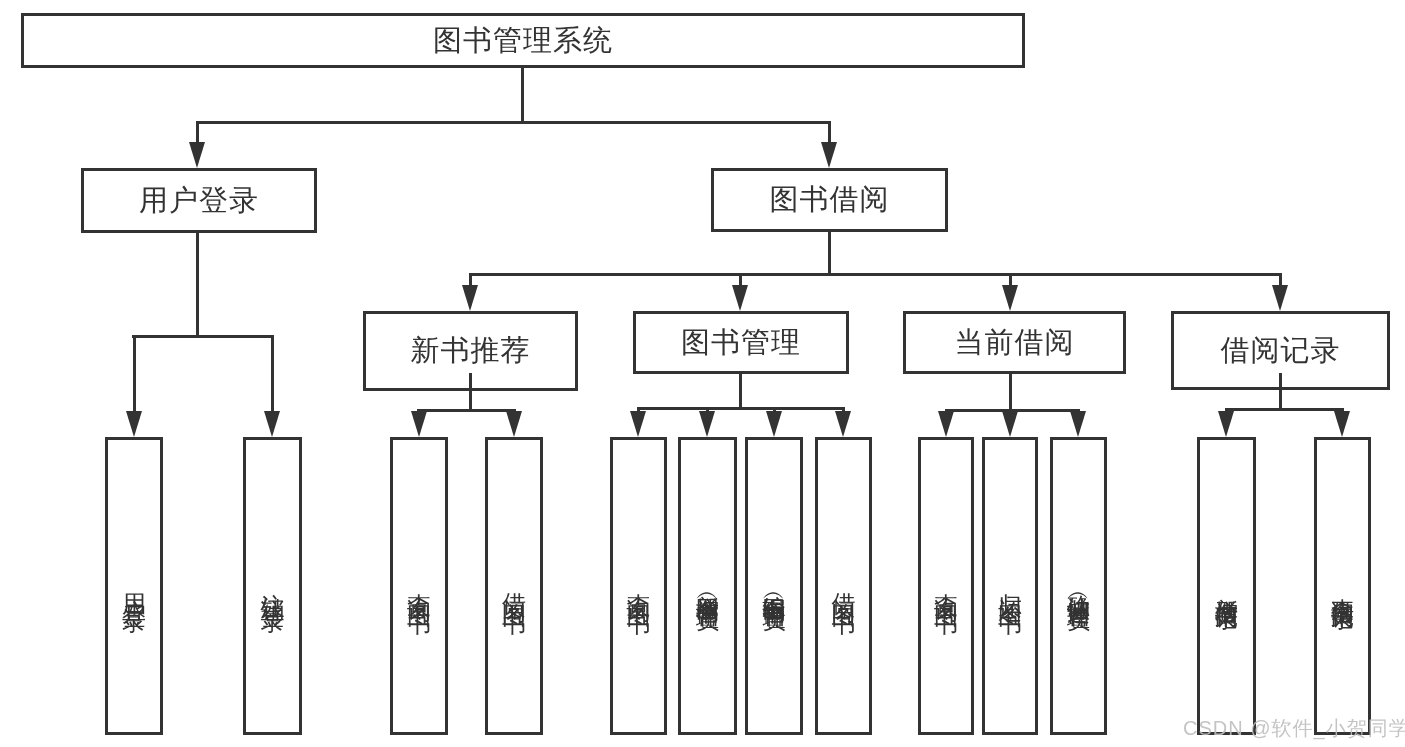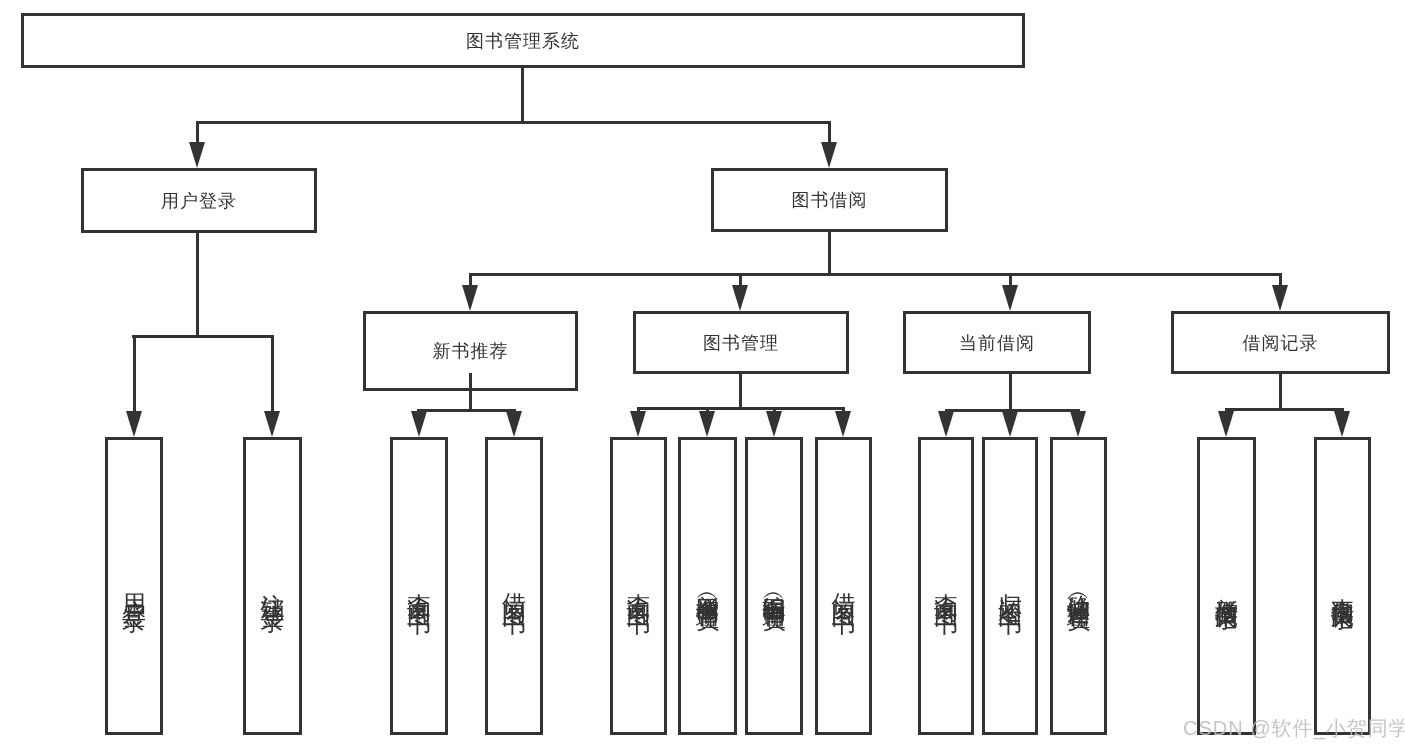--- a/index.html
+++ b/index.html
@@ -12,21 +12,21 @@
     overflow: hidden;
   }
   .hbox {
     position: absolute;
     box-sizing: border-box;
     border: 3px solid #333333;
     background: #ffffff;
     display: flex;
     align-items: center;
     justify-content: center;
-    font-size: 18px;
+    font-size: 29px;
     color: #333333;
     letter-spacing: 1px;
   }
   .vbox {
     position: absolute;
     box-sizing: border-box;
     border: 3px solid #333333;
     background: #ffffff;
     top: 437px;
     height: 298px;
@@ -99,22 +99,22 @@
   <div class="ahead" style="left:462px; top:285px;"></div>
   <div class="stem" style="left:739px; top:273px; height:16px;"></div>
   <div class="ahead" style="left:732px; top:285px;"></div>
   <div class="stem" style="left:1009px; top:273px; height:16px;"></div>
   <div class="ahead" style="left:1002px; top:285px;"></div>
   <div class="stem" style="left:1279px; top:273px; height:16px;"></div>
   <div class="ahead" style="left:1272px; top:285px;"></div>
 
   <div class="hbox" style="left:363px; top:311px; width:215px; height:80px;">新书推荐</div>
   <div class="hbox" style="left:633px; top:311px; width:216px; height:63px;">图书管理</div>
-  <div class="hbox" style="left:903px; top:311px; width:188px; height:63px;">当前借阅</div>
-  <div class="hbox" style="left:1171px; top:311px; width:219px; height:63px;">借阅记录</div>
+  <div class="hbox" style="left:903px; top:311px; width:223px; height:63px;">当前借阅</div>
+  <div class="hbox" style="left:1171px; top:311px; width:219px; height:79px;">借阅记录</div>
 
   <div class="vline" style="left:469px; top:373px; height:38px;"></div>
   <div class="hline" style="left:417px; top:409px; width:99px;"></div>
   <div class="stem" style="left:418px; top:409px; height:6px;"></div>
   <div class="ahead" style="left:411px; top:411px;"></div>
   <div class="stem" style="left:513px; top:409px; height:6px;"></div>
   <div class="ahead" style="left:506px; top:411px;"></div>
 
   <div class="vline" style="left:739px; top:373px; height:36px;"></div>
   <div class="hline" style="left:637px; top:407px; width:208px;"></div>

